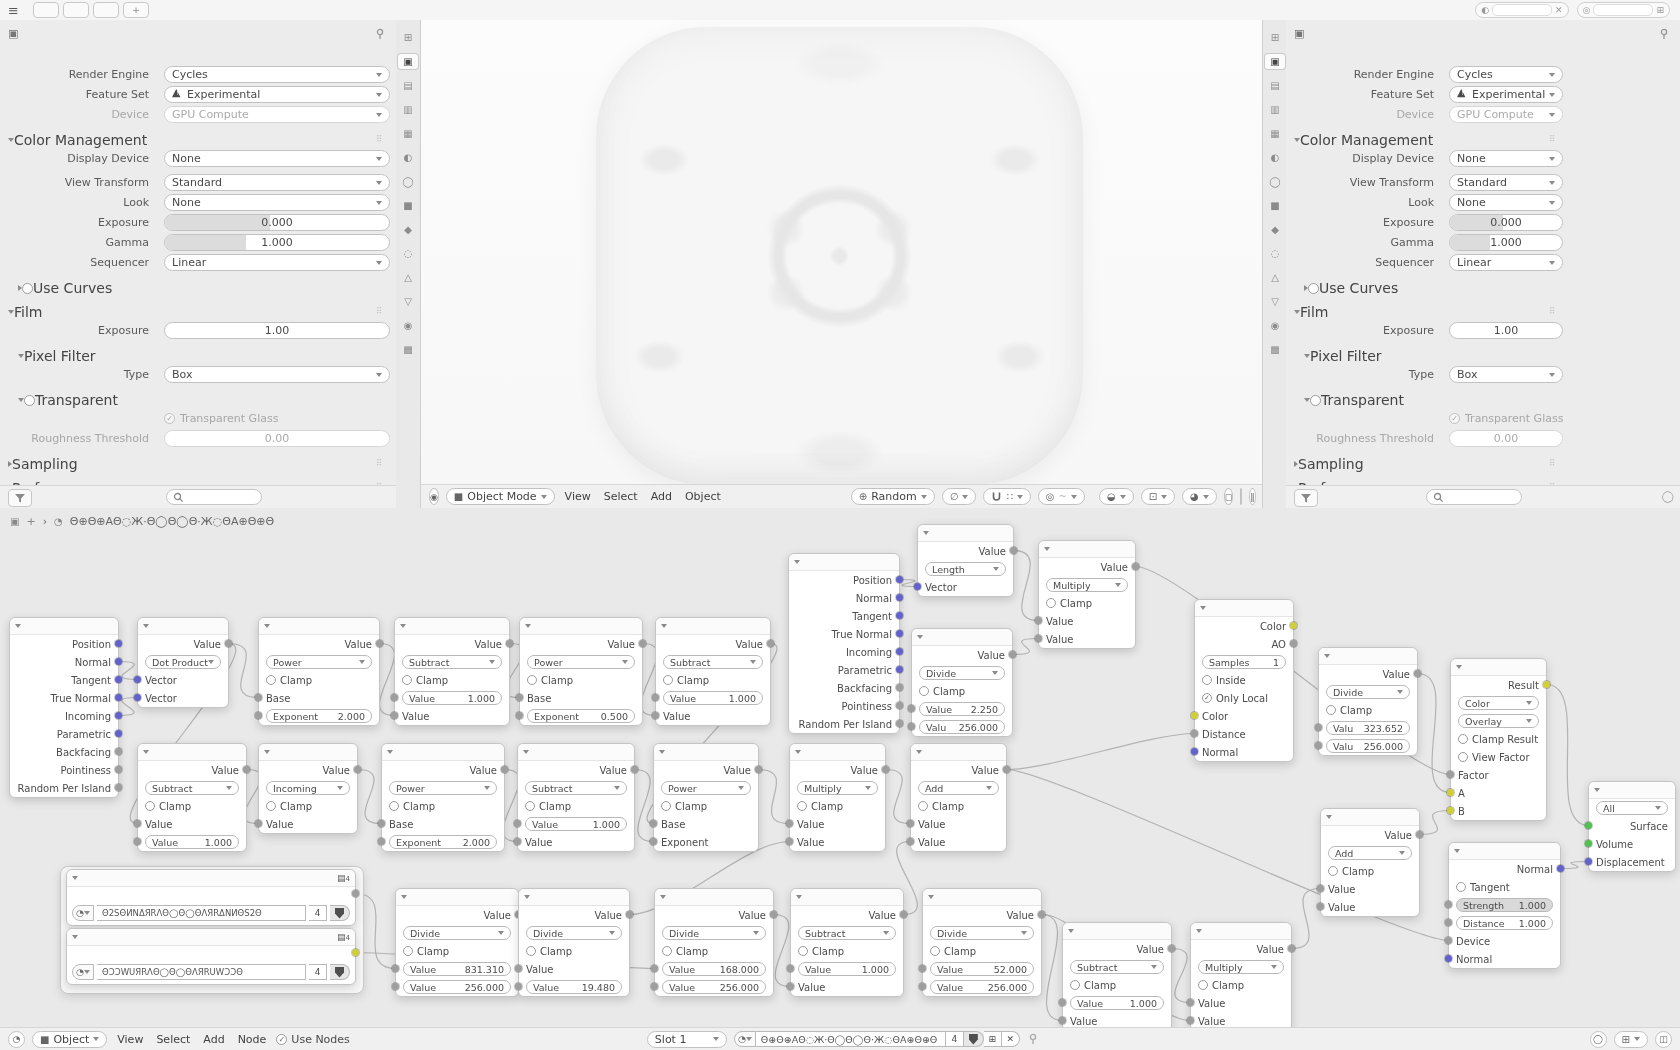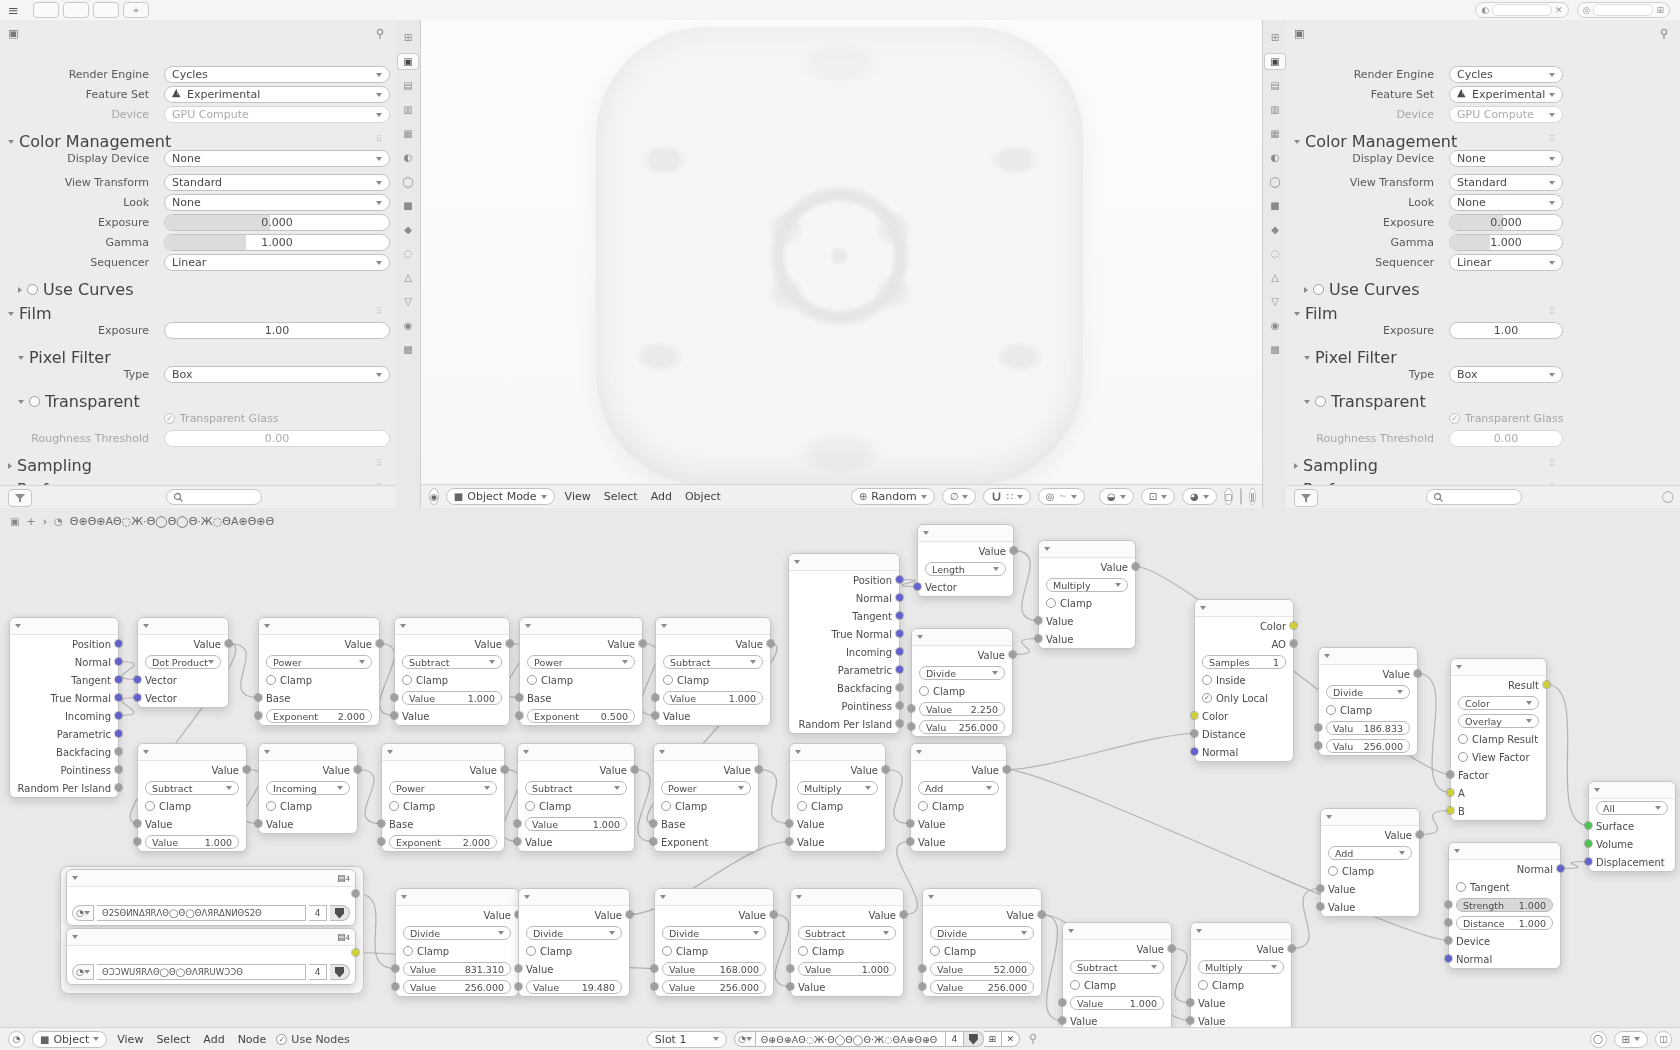--- a/index.html
+++ b/index.html
@@ -26,21 +26,21 @@
   .props-content{position:absolute;left:0;top:0;right:0;bottom:22px;overflow:hidden;}
   .p-abs{position:absolute;}
   .p-label{position:absolute;text-align:right;color:#5a5a5a;font-size:11px;line-height:17px;white-space:nowrap;}
   .p-label.dis{color:#a7a7a7;}
   .p-field{position:absolute;height:17px;border:1px solid #c2c2c2;border-radius:9px;background:#fff;display:flex;align-items:center;font-size:11px;color:#4a4a4a;padding:0 7px;box-sizing:border-box;overflow:hidden;}
   .p-field.dis{color:#ababab;border-color:#d6d6d6;}
   .p-field .chev{margin-left:auto;}
   .p-field.center{justify-content:center;}
   .p-slider-fill{position:absolute;left:0;top:0;bottom:0;background:#dcdcdc;}
   .p-slider-val{position:relative;margin:0 auto;}
-  .p-sec{position:absolute;display:flex;align-items:center;gap:5px;font-size:16px;color:#444;}
+  .p-sec{position:absolute;display:flex;align-items:center;font-size:14px;color:#444;}
   .p-handle{position:absolute;color:#c2c2c2;font-size:9px;letter-spacing:1px;}
   .chev{width:0;height:0;border-left:3px solid transparent;border-right:3px solid transparent;border-top:4px solid #8a8a8a;display:inline-block;}
   .chev.r{border:none;border-top:3px solid transparent;border-bottom:3px solid transparent;border-left:4px solid #8a8a8a;}
   .crc{width:11px;height:11px;border:1px solid #9b9b9b;border-radius:50%;box-sizing:border-box;display:inline-flex;align-items:center;justify-content:center;font-size:8px;color:#666;background:#fff;flex:none;}
   .crc.dis{opacity:.55;}
   .props-footer{position:absolute;left:0;right:0;bottom:0;height:22px;background:#f0f0f0;border-top:1px solid #d6d6d6;}
   .f-btn{position:absolute;top:3px;width:22px;height:16px;border:1px solid #c6c6c6;border-radius:4px;background:#fafafa;display:flex;align-items:center;justify-content:center;}
   .f-search{position:absolute;top:3px;height:16px;border:1px solid #c6c6c6;border-radius:9px;background:#fff;display:flex;align-items:center;padding:0 6px;box-sizing:border-box;}
   .pinsvg{position:absolute;}
   
@@ -864,21 +864,21 @@
             </div>
           </div>
           <div class="nrow" style="height: 18px;">
             <span class="ncrc"></span>
             <span>Clamp</span>
           </div>
           <div class="nrow" style="height: 18px;">
             <span class="ndot din" style="background: rgb(158, 158, 158);"></span>
             <div class="npill">
               <span>Valu</span>
-              <span class="nv">186.833</span>
+              <span class="nv">323.652</span>
             </div>
           </div>
           <div class="nrow" style="height: 18px;">
             <span class="ndot din" style="background: rgb(158, 158, 158);"></span>
             <div class="npill">
               <span>Valu</span>
               <span class="nv">256.000</span>
             </div>
           </div>
         </div>
@@ -926,21 +926,21 @@
         <div class="node" style="left: 1588px; top: 273px; width: 88px;">
           <div class="nhead">
             <span class="chev"></span>
           </div>
           <div class="nrow" style="height: 18px;">
             <div class="npill">
               <span>All</span>
               <span class="chev nv"></span>
             </div>
           </div>
-          <div class="nrow" style="height: 18px;">
+          <div class="nrow" style="height: 18px; justify-content: flex-end;">
             <span class="ndot din" style="background: rgb(78, 193, 78);"></span>
             <span>Surface</span>
           </div>
           <div class="nrow" style="height: 18px;">
             <span class="ndot din" style="background: rgb(78, 193, 78);"></span>
             <span>Volume</span>
           </div>
           <div class="nrow" style="height: 18px;">
             <span class="ndot din" style="background: rgb(98, 98, 207);"></span>
             <span>Displacement</span>

